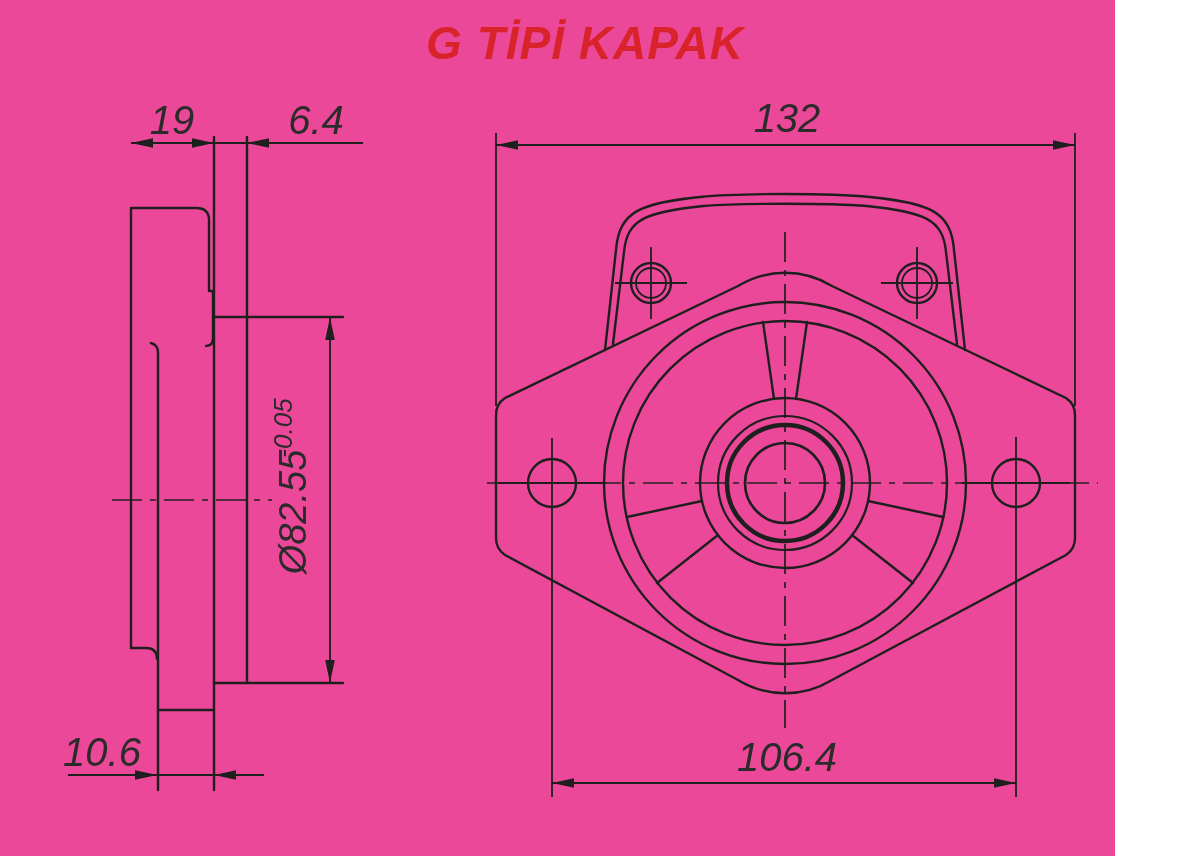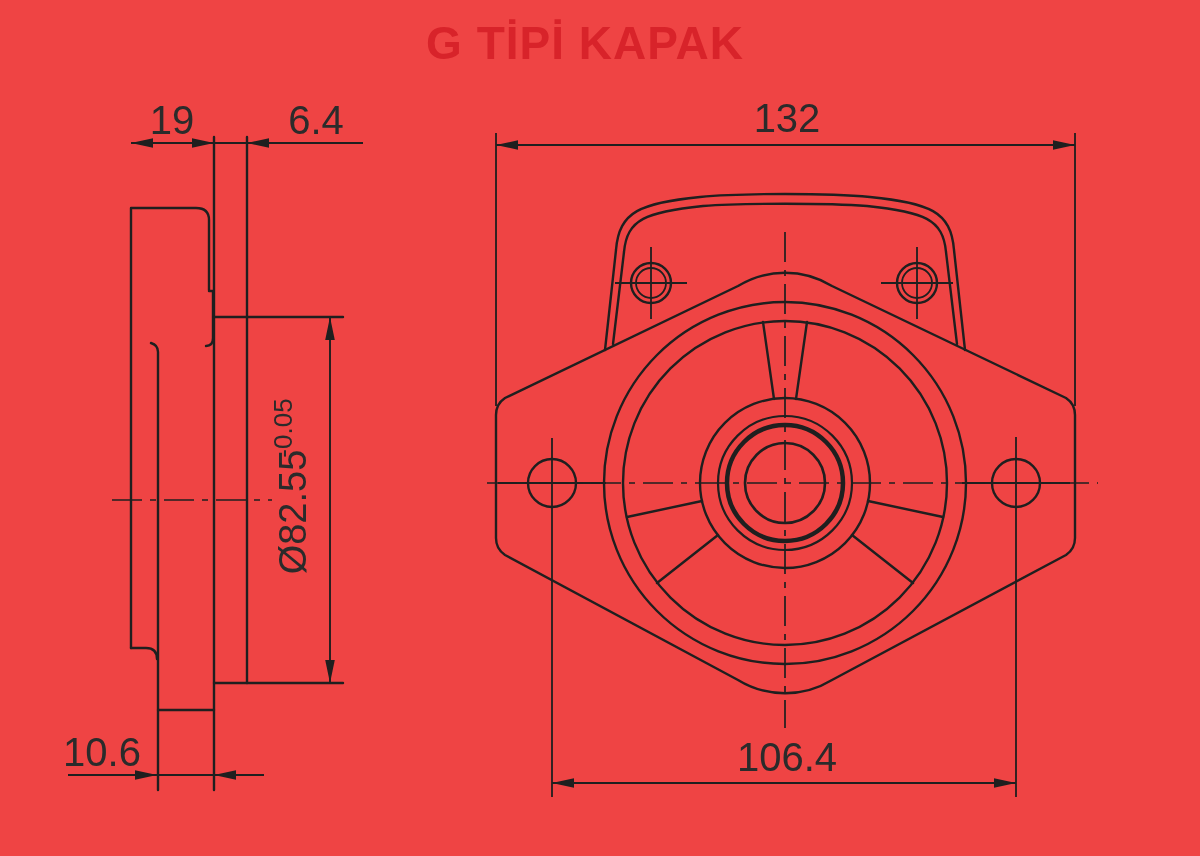--- a/index.html
+++ b/index.html
@@ -1,21 +1,22 @@
 <!DOCTYPE html>
 <html><head>
 <meta charset="utf-8">
 <style>
   html,body{margin:0;padding:0;background:#ffffff;}
   .page{
     position:relative;
-    width:1200px;height:856px;
-    background:#ef4444;
+    width:1115px;height:856px;
+    background:#ec4899;
     font-family:"Liberation Sans", sans-serif;
     overflow:hidden;
+    font-style:italic;
   }
   svg{display:block;}
   .ink{stroke:#1f1f1f;fill:none;}
   .obj{stroke-width:2.4;stroke-linecap:round;stroke-linejoin:round;}
   .thin{stroke-width:1.8;stroke-linecap:butt;}
   .dimline{stroke-width:1.9;stroke-linecap:butt;}
   .chain{stroke-width:1.7;stroke-dasharray:30 8 6 8;stroke-linecap:butt;}
   .arrow{fill:#1f1f1f;stroke:none;}
   .dimtext{
     font-family:"Liberation Sans", sans-serif;

